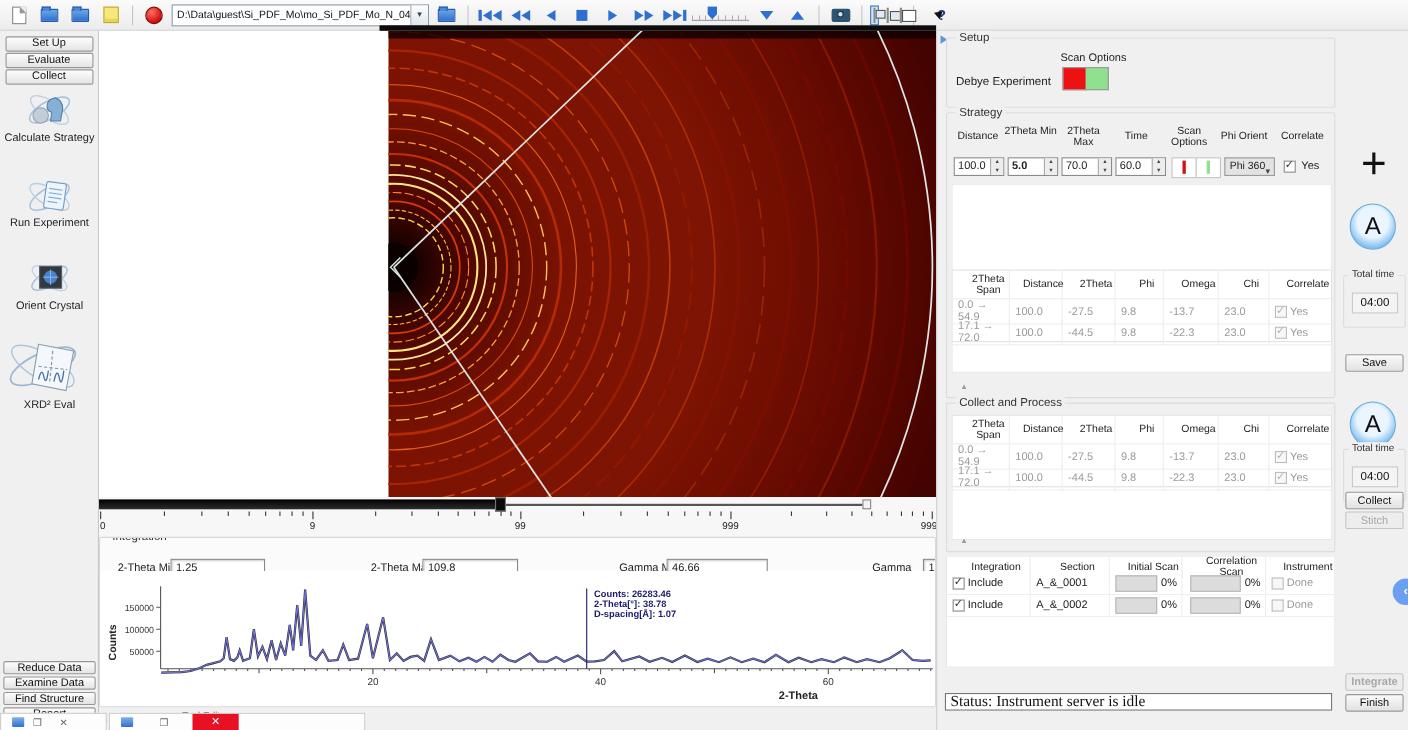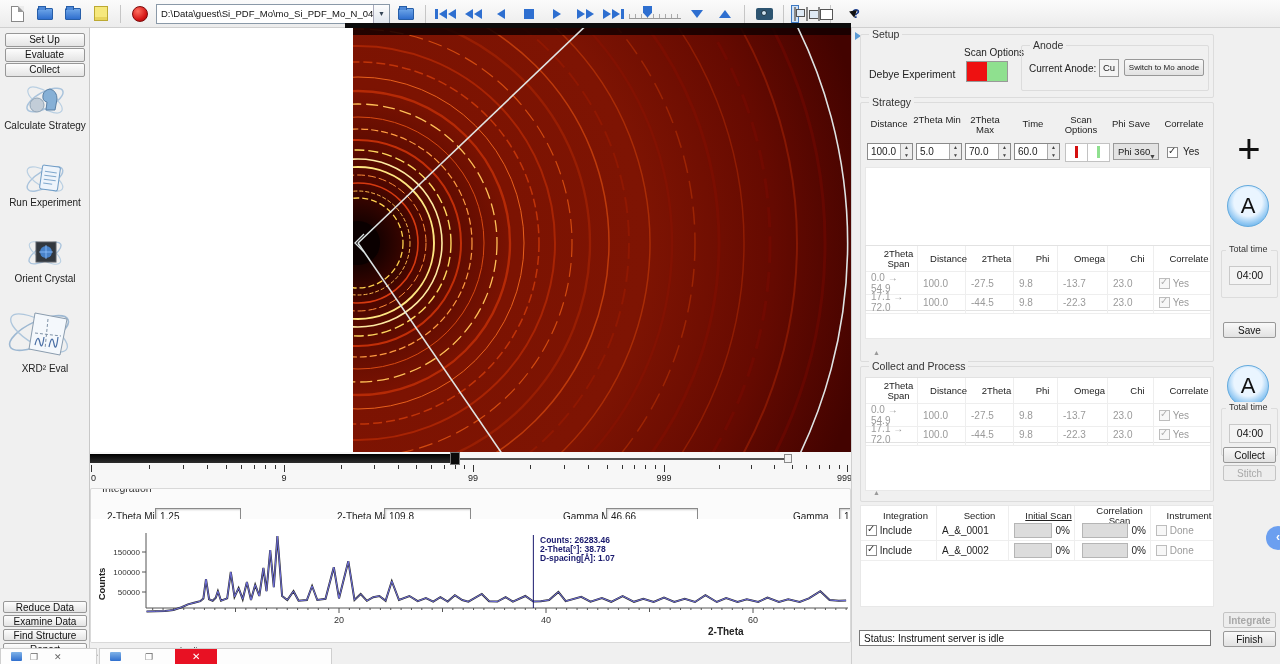--- a/index.html
+++ b/index.html
@@ -71,21 +71,21 @@
   .cb{display:inline-block;width:11px;height:11px;background:#fff;border:1px solid #8a8a8a;box-sizing:border-box;position:relative;vertical-align:-2px;}
   .cb.checked:after{content:"✓";position:absolute;left:0px;top:-3px;font-size:10px;color:#333;}
   .cb.gray{border-color:#bdbdbd;background:#f7f7f7;}
   .cb.gray.checked:after{color:#b0b0b0;}
   .rt{position:absolute;background:#fff;border:1px solid #e2e2e2;}
   .rt-row{display:grid;}
   .rt-cell{border-right:1px solid #eeeeee;border-bottom:1px solid #eeeeee;display:flex;align-items:center;padding-left:5px;font-size:10px;color:#9a9a9a;box-sizing:border-box;}
   .rt-head .rt-cell{justify-content:center;padding-left:14px;color:#222;text-align:center;font-size:9.5px;line-height:10px;}
   .whitebox{position:absolute;background:#fff;border:1px solid #e8e8e8;}
   .expander{position:absolute;font-size:7px;color:#999;}
-  #statusbox{position:absolute;left:7px;top:602px;width:352px;height:16px;background:#fff;border:1px solid #777;font-size:10px;line-height:16px;padding-left:4px;box-sizing:border-box;color:#111;}
+  #statusbox{position:absolute;left:7px;top:602px;width:352px;height:16px;background:#fff;border:1px solid #777;font-size:14px;line-height:16px;padding-left:4px;box-sizing:border-box;color:#111;font-family:Liberation Serif, serif;}
   
   #rail{left:1218px;top:28px;width:62px;height:636px;background:#f0f0f0;}
   .railbtn{position:absolute;left:5px;width:53px;height:16px;line-height:15px;text-align:center;font-size:10px;background:linear-gradient(#f9f9f9,#e2e2e2);border:1px solid #989898;border-radius:2px;color:#111;box-sizing:border-box;}
   .railbtn.dis{color:#a8a8a8;background:#ededed;border-color:#c4c4c4;}
   .badgeA{position:absolute;left:9px;width:42px;height:42px;border-radius:50%;background:radial-gradient(circle at 50% 40%,#eaf5ff 45%,#8ec6f2 70%,#379ae0);display:flex;align-items:center;justify-content:center;font-size:22px;color:#111;border:1px solid #63aade;box-sizing:border-box;}
   .ttgb{position:absolute;left:3px;width:55px;height:46px;border:1px solid #dcdcdc;border-radius:2px;}
   .ttgb .gb-t{font-size:9px;left:4px;background:#f0f0f0;}
   .ttval{position:absolute;left:7px;top:15px;width:40px;height:17px;background:#f4f4f4;border:1px solid #c9c9c9;text-align:center;line-height:17px;font-size:10.5px;color:#111;}
   #plusbtn{position:absolute;left:12px;top:102px;width:38px;height:40px;font-size:40px;font-weight:200;color:#111;text-align:center;line-height:38px;}
   #collapse{position:absolute;left:48px;top:498px;width:24px;height:24px;border-radius:50%;background:#6b9ff0;color:#fff;font-size:12px;text-align:center;line-height:23px;font-weight:bold;}
@@ -465,44 +465,38 @@
 
   <div id="rpanel" class="abs">
     <div class="abs" style="left:3px;top:4px;width:0;height:0;border-top:4px solid transparent;border-bottom:4px solid transparent;border-left:6px solid #5b9bd5;"></div>
 
     <div class="gb" style="left:8px;top:6px;width:352px;height:62px;">
       <span class="gb-t">Setup</span>
       <span class="abs" style="left:8px;top:33px;font-size:10.5px;">Debye Experiment</span>
       <span class="abs" style="left:103px;top:12px;font-size:10px;">Scan Options</span>
       <span class="abs" style="left:105px;top:26px;width:20px;height:19px;background:#ee1111;border:1px solid #999;"></span>
       <span class="abs" style="left:126px;top:26px;width:20px;height:19px;background:#8fe08f;border:1px solid #999;border-left:none;"></span>
-      <div class="gb" style="left:160px;top:10px;width:186px;height:44px;">
-        <span class="gb-t">Anode</span>
-        <span class="abs" style="left:7px;top:17px;font-size:10px;">Current Anode:</span>
-        <span class="abs" style="left:77px;top:13px;width:18px;height:16px;background:#f4f4f4;border:1px solid #9a9a9a;text-align:center;line-height:16px;font-size:9.5px;">Cu</span>
-        <a class="abs" style="left:102px;top:13px;width:80px;height:17px;background:linear-gradient(#f9f9f9,#e2e2e2);border:1px solid #989898;border-radius:2px;font-size:8px;text-align:center;line-height:16px;box-sizing:border-box;">Switch to Mo anode</a>
-      </div>
     </div>
 
     <div class="gb" style="left:8px;top:74px;width:352px;height:258px;">
       <span class="gb-t">Strategy</span>
 
       <span class="col-h" style="left:4px;top:16px;width:48px;">Distance</span>
       <span class="col-h" style="left:52px;top:12px;width:48px;">2Theta Min</span>
       <span class="col-h" style="left:100px;top:12px;width:48px;">2Theta Max</span>
       <span class="col-h" style="left:148px;top:16px;width:48px;">Time</span>
       <span class="col-h" style="left:196px;top:12px;width:48px;">Scan Options</span>
-      <span class="col-h" style="left:244px;top:16px;width:52px;">Phi Save</span>
+      <span class="col-h" style="left:244px;top:16px;width:52px;">Phi Orient</span>
       <span class="col-h" style="left:298px;top:16px;width:50px;">Correlate</span>
 
       <div class="spin" style="left:6px;top:40px;width:46px;"><span>100.0</span><span class="ud">
             <span>▲</span>
             <span>▼</span>
           </span></div>
-      <div class="spin" style="left:55px;top:40px;width:46px;"><span>5.0</span><span class="ud">
+      <div class="spin" style="left:55px;top:40px;width:46px;font-weight:bold;"><span>5.0</span><span class="ud">
             <span>▲</span>
             <span>▼</span>
           </span></div>
       <div class="spin" style="left:104px;top:40px;width:46px;"><span>70.0</span><span class="ud">
             <span>▲</span>
             <span>▼</span>
           </span></div>
       <div class="spin" style="left:153px;top:40px;width:46px;"><span>60.0</span><span class="ud">
             <span>▲</span>
             <span>▼</span>
@@ -583,21 +577,21 @@
           <div class="rt-cell" style="border-right:none;"><span class="cb gray checked"></span>&nbsp;<span>Yes</span></div>
         </div>
       </div>
       <span class="expander" style="left:12px;top:122px;">▲</span>
     </div>
 
     <div class="rt" style="left:8px;top:477px;width:352px;height:100px;border-color:#e8e8e8;">
       <div class="rt-row rt-head" style="grid-template-columns:76px 72px 66px 76px 62px;height:15px;">
         <div class="rt-cell" style="border-bottom:none;">Integration</div>
         <div class="rt-cell" style="border-bottom:none;">Section</div>
-        <div class="rt-cell" style="border-bottom:none;text-decoration:underline;">Initial Scan</div>
+        <div class="rt-cell" style="border-bottom:none;">Initial Scan</div>
         <div class="rt-cell" style="border-bottom:none;">Correlation Scan</div>
         <div class="rt-cell" style="border-bottom:none;border-right:none;">Instrument</div>
       </div>
       <div class="rt-row" style="grid-template-columns:76px 72px 66px 76px 62px;height:20px;">
         <div class="rt-cell" style="color:#222;"><span class="cb checked"></span>&nbsp;<span>Include</span></div>
         <div class="rt-cell" style="color:#222;">A_&amp;_0001</div>
         <div class="rt-cell" style="color:#222;justify-content:flex-end;padding-right:4px;">
             <span style="width:38px;height:13px;background:#dcdcdc;border:1px solid #b5b5b5;margin-right:4px;"></span>
             <span>0%</span>
           </div>

